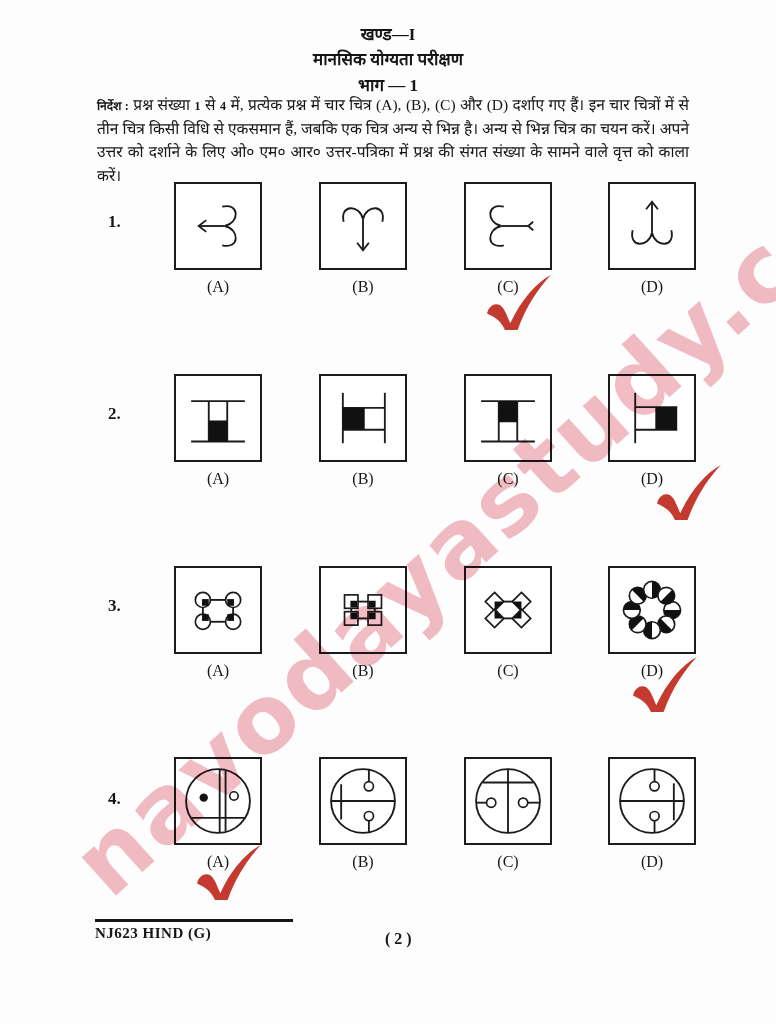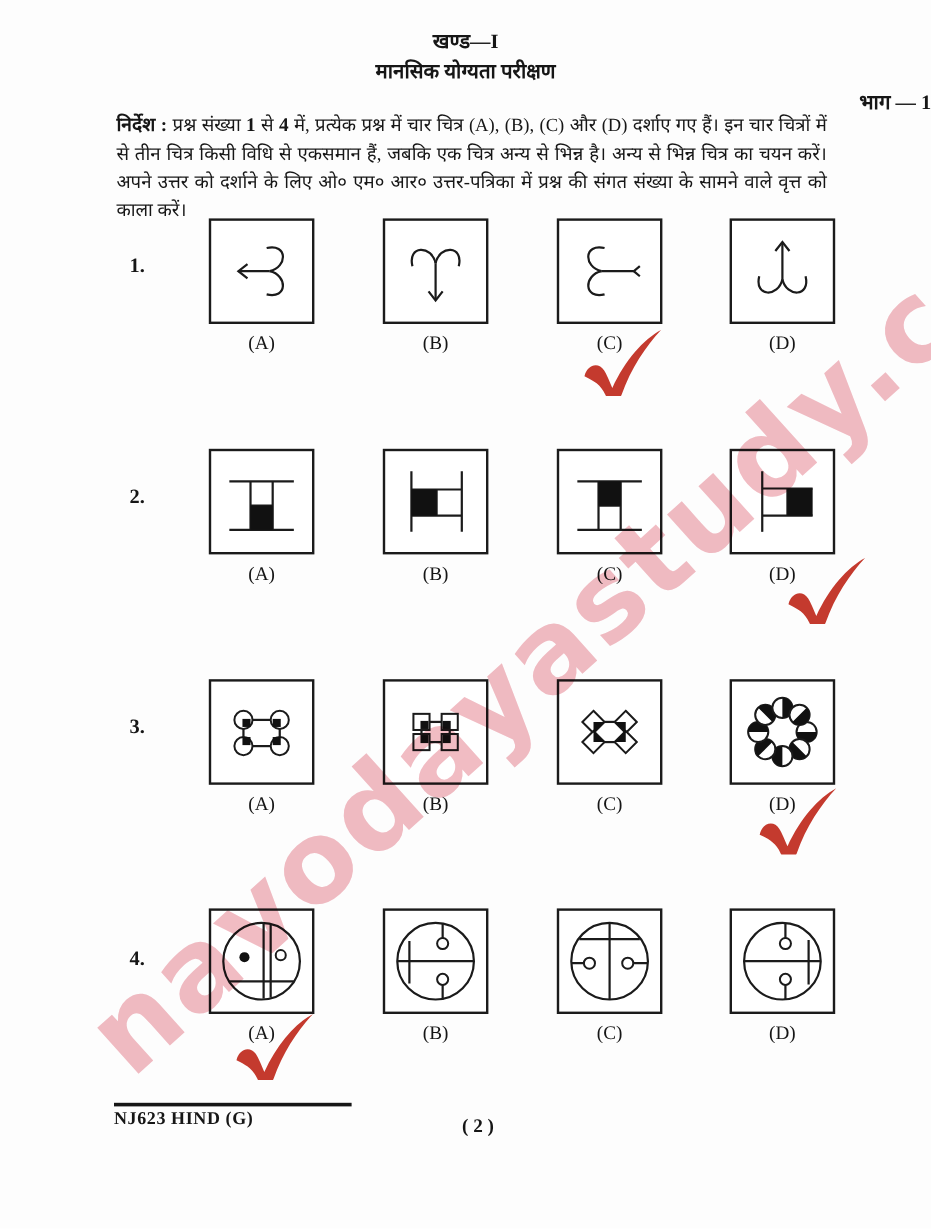--- a/index.html
+++ b/index.html
@@ -4,25 +4,25 @@
 <style>
   html,body{margin:0;padding:0;background:#ffffff;}
   .page{position:relative;width:776px;height:1024px;background:#fdfdfd;overflow:hidden;
         font-family:"Liberation Serif",serif;color:#161616;}
   
   .watermark{position:absolute;left:52px;top:836px;transform:rotate(-42deg);transform-origin:0 0;
         font-family:"DejaVu Sans",sans-serif;font-weight:bold;font-size:94px;letter-spacing:3px;
         white-space:nowrap;z-index:5;mix-blend-mode:multiply;opacity:.85;pointer-events:none;}
   
   .hline{position:absolute;width:100%;text-align:center;font-weight:bold;font-size:17px;}
-  .h1{top:22px;} .h2{top:47px;} .h3{top:73px;text-align:right;}
+  .h1{top:22px;} .h2{top:47px;} .h3{top:73px;}
   
   .instr{position:absolute;left:97px;top:93px;width:592px;font-size:15.5px;line-height:1.52;
         text-align:justify;margin:0;}
-  .instr b{font-size:16px;}
+  .instr b{font-size:12px;}
   
   .qnum{position:absolute;left:108px;font-weight:bold;font-size:17px;}
   .opt{position:absolute;width:88px;}
   .figbox{width:88px;height:88px;border:2px solid #1b1b1b;box-sizing:border-box;background:#fff;
         display:flex;align-items:center;justify-content:center;}
   .optlabel{position:absolute;top:96px;left:50%;transform:translateX(-50%);font-size:16px;
         white-space:nowrap;}
   .tick{position:absolute;z-index:6;}
   
   .fline{position:absolute;left:95px;top:919px;width:198px;height:3px;background:#161616;}

